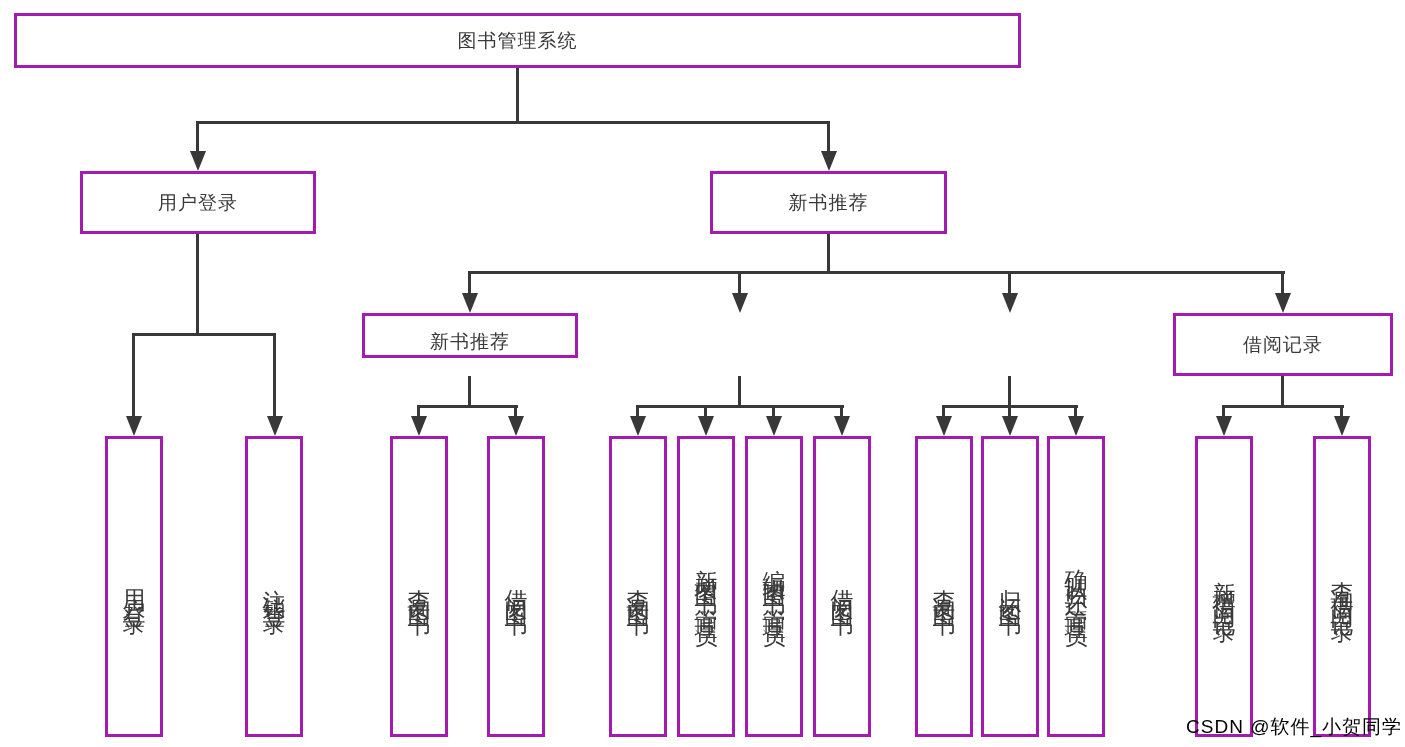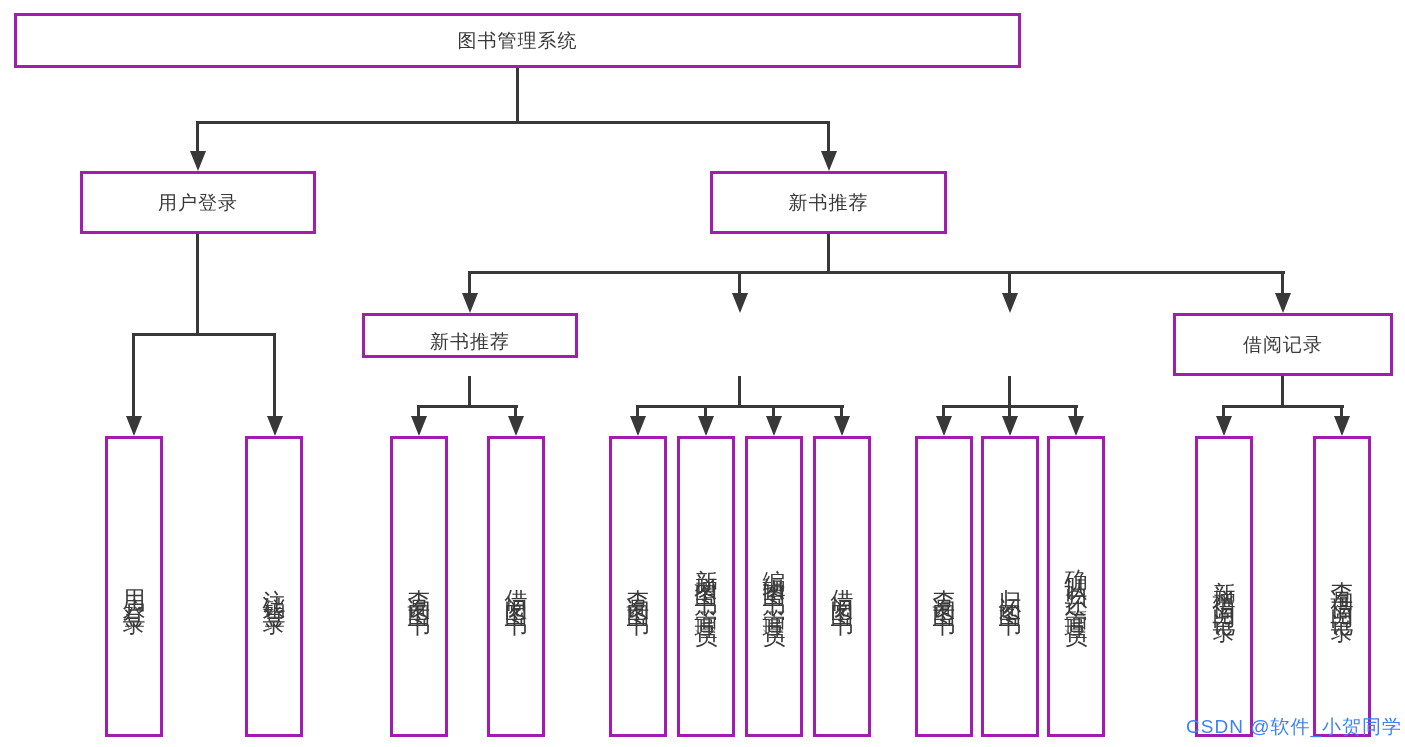--- a/index.html
+++ b/index.html
@@ -41,21 +41,21 @@
   .arrow {
     position: absolute; width: 0; height: 0; z-index: 1;
     border-left: 8px solid transparent;
     border-right: 8px solid transparent;
     border-top: 20px solid #383838;
   }
   .watermark {
     position: absolute;
     right: 3px; bottom: 7px;
     font-size: 19px;
-    color: #3b82f6;
+    color: #000000;
     letter-spacing: 1px;
     z-index: 6;
     white-space: nowrap;
   }
 </style>
 </head>
 <body>
 
 <div id="stage">
 

